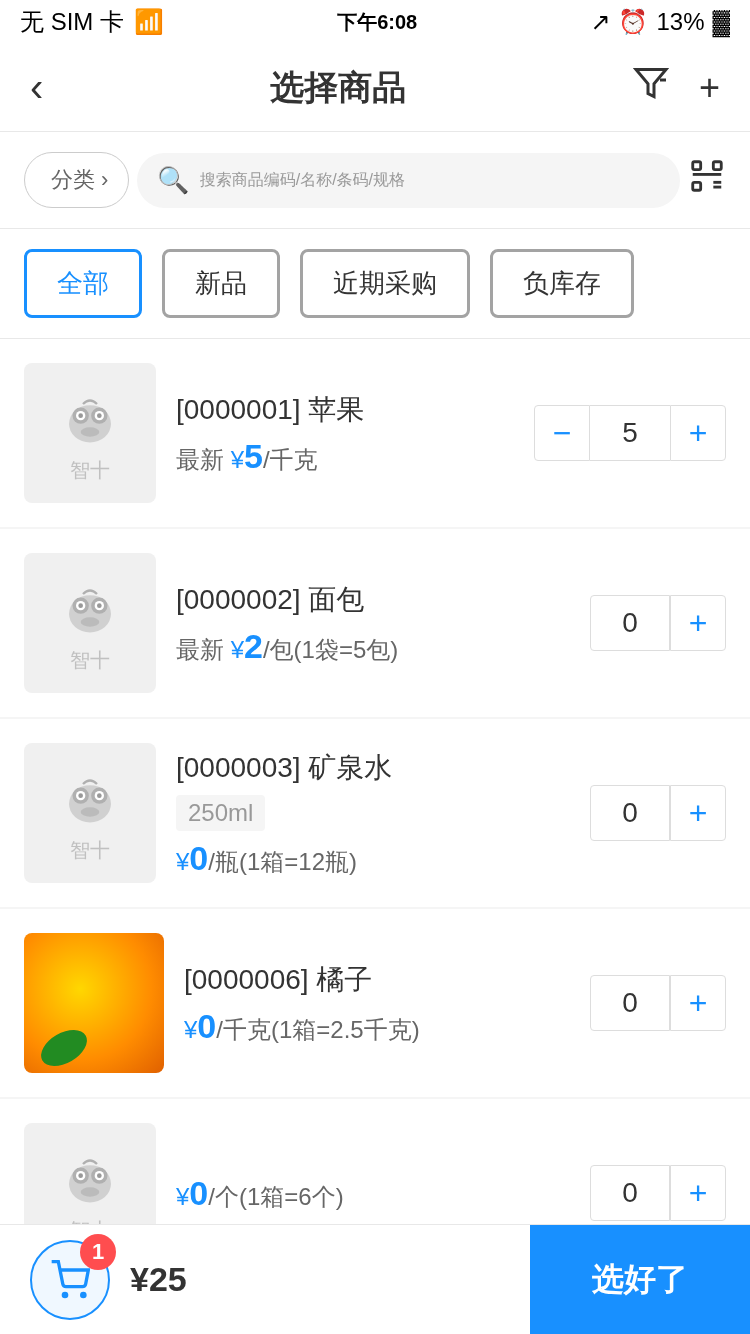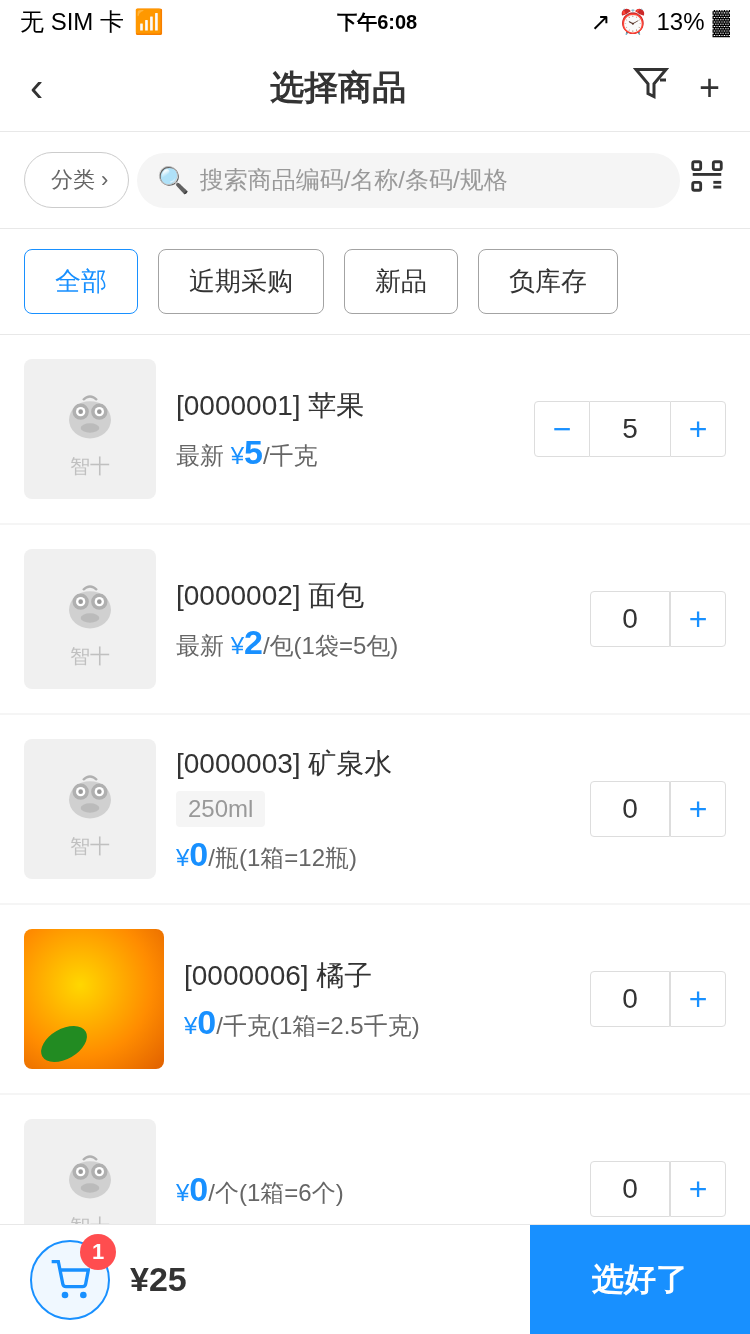--- a/index.html
+++ b/index.html
@@ -84,21 +84,21 @@
       align-items: center;
       background: #f5f5f5;
       border-radius: 30px;
       padding: 12px 20px;
       gap: 10px;
     }
     .search-icon-char { color: #999; font-size: 26px; }
     .search-input {
       border: none;
       background: transparent;
-      font-size: 24px;
+      font-size: 16px;
       color: #b91c1c;
       outline: none;
       flex: 1;
       min-width: 0;
     }
     .search-input::placeholder { color: #999; }
     .scan-icon {
       font-size: 34px;
       color: #333;
       cursor: pointer;
@@ -106,21 +106,21 @@
 
     
     .filter-tabs {
       background: #fff;
       display: flex;
       padding: 20px 24px;
       gap: 20px;
       border-bottom: 1px solid #e8e8e8;
     }
     .tab-btn {
-      border: 1px solid #a3a3a3;
+      border: 3px solid #a3a3a3;
       border-radius: 8px;
       padding: 14px 30px;
       font-size: 26px;
       color: #333;
       background: #fff;
       cursor: pointer;
     }
     .tab-btn.active {
       border-color: #1890ff;
       color: #1890ff;
@@ -356,22 +356,22 @@
       <rect x="3" y="16" width="5" height="5" rx="1"></rect>
       <line x1="3" y1="11" x2="21" y2="11"></line>
       <line x1="16" y1="16" x2="21" y2="16"></line>
       <line x1="16" y1="19" x2="21" y2="19"></line>
     </svg>
   </span>
 </div>
 
 <div class="filter-tabs">
   <button class="tab-btn active">全部</button>
+  <button class="tab-btn">新品</button>
   <button class="tab-btn">近期采购</button>
-  <button class="tab-btn">新品</button>
   <button class="tab-btn">负库存</button>
 </div>
 
 <div class="product-list">
 
   <div class="product-item">
     <div class="product-image">
       <div class="owl-logo">
         <svg viewBox="0 0 60 60" fill="none">
           <ellipse cx="30" cy="35" rx="18" ry="16" fill="#d0d0d0"></ellipse>

